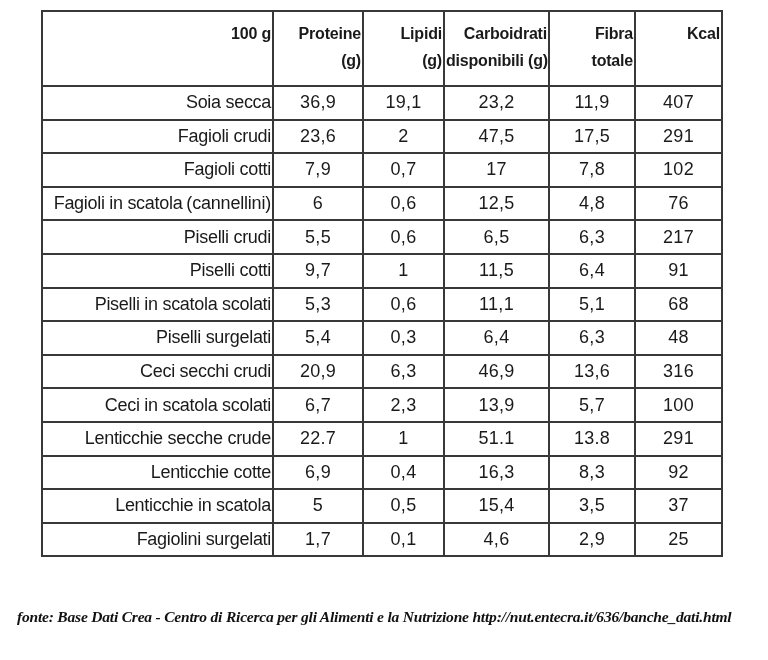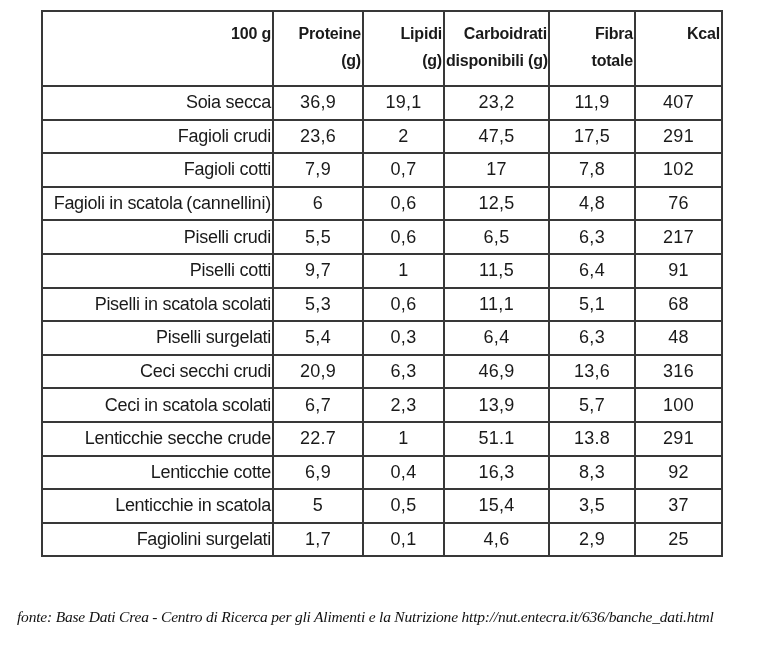--- a/index.html
+++ b/index.html
@@ -63,21 +63,21 @@
     letter-spacing: -0.2px;
   }
   .note:empty { display: none; }
   .source {
     position: absolute;
     left: 17px;
     top: 608px;
     width: 744px;
     font-family: "Liberation Serif", serif;
     font-style: italic;
-    font-weight: normal;
+    font-weight: bold;
     font-size: 15.5px;
     color: #111111;
     letter-spacing: -0.2px;
     white-space: nowrap;
   }
 </style>
 </head>
 <body>
 
 <div class="stage">

